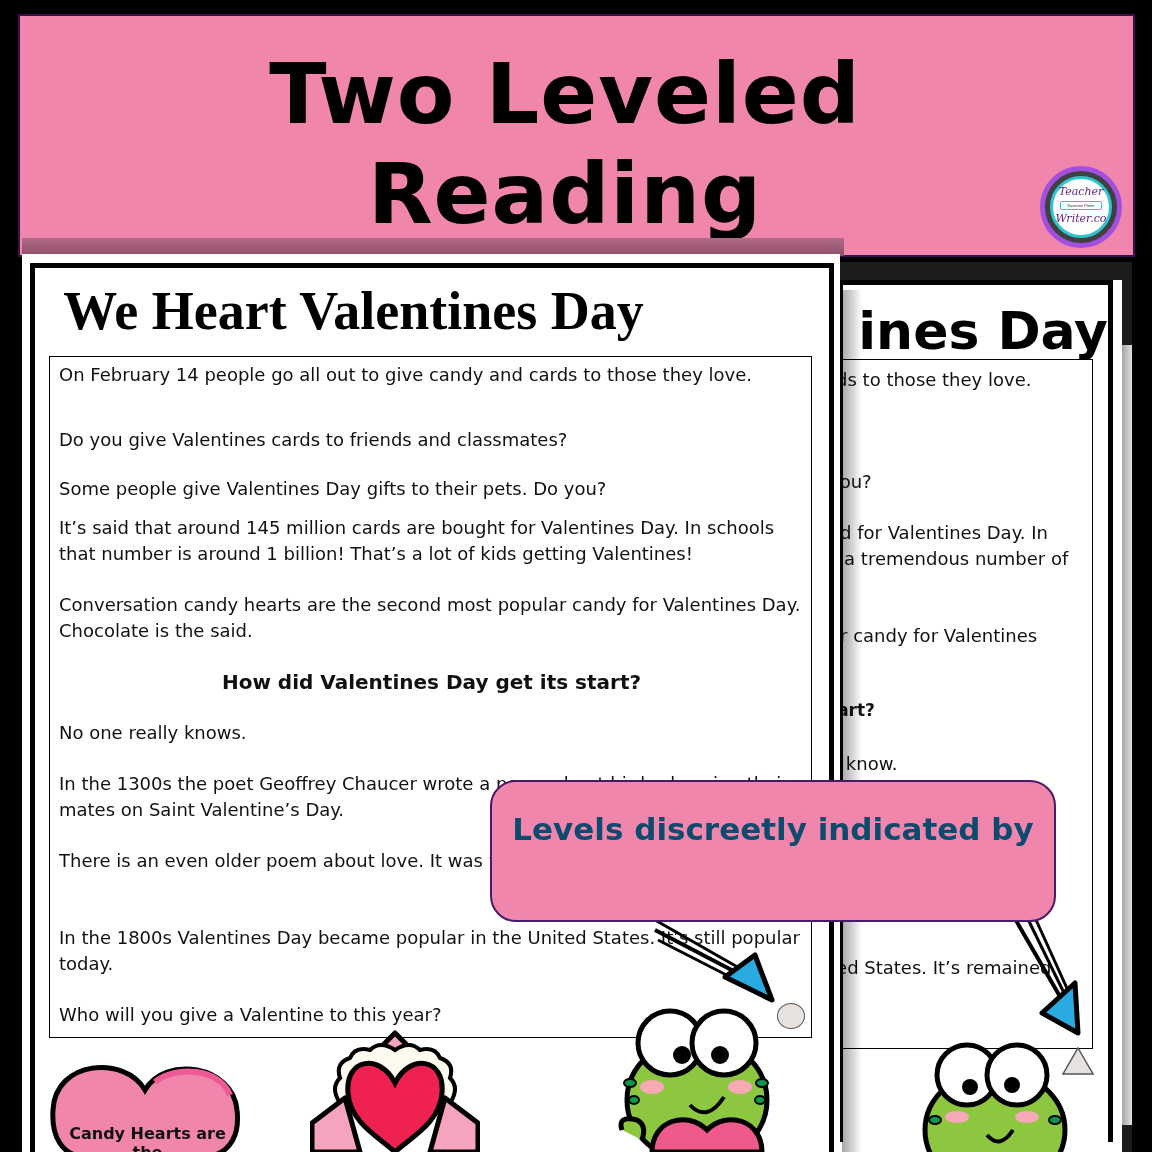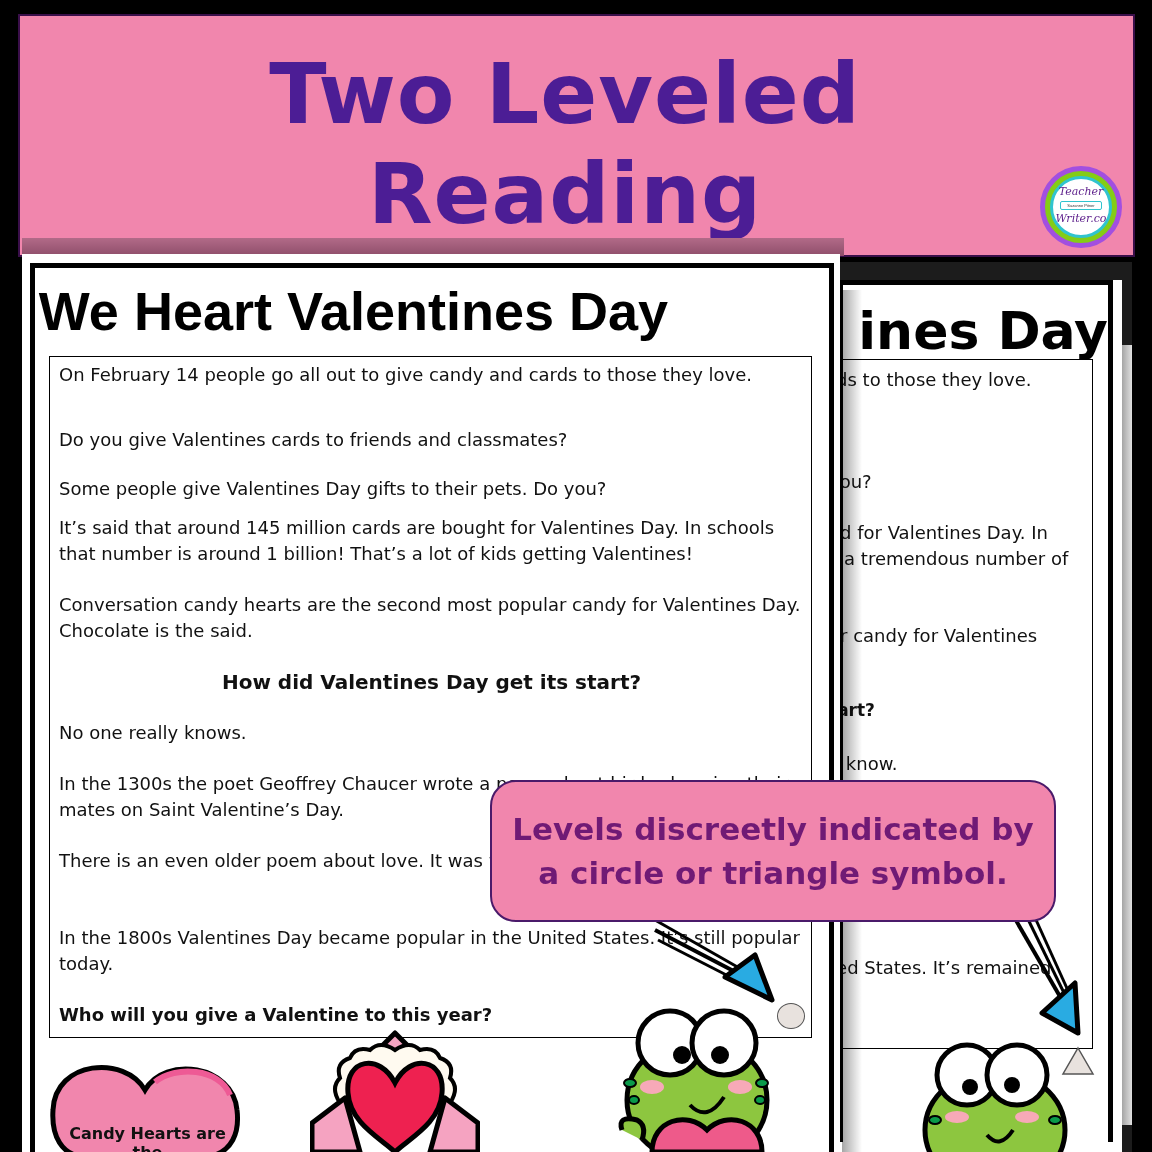--- a/index.html
+++ b/index.html
@@ -1,42 +1,42 @@
 <!DOCTYPE html>
 <html><head>
 <meta charset="utf-8">
 <style>
   html, body { margin:0; padding:0; }
   body { width:1152px; height:1152px; background:#000; position:relative; overflow:hidden; font-family:"Liberation Sans", sans-serif; }
   .banner { position:absolute; left:18px; top:14px; width:1117px; height:243px; background:#f186ad; border:2px solid #3a0f4a; box-sizing:border-box; }
-  .banner-title { position:absolute; left:0; top:28px; width:1030px; text-align:center; font-family:"DejaVu Sans", sans-serif; font-weight:bold; font-size:84px; line-height:100px; color:#4c1d95; letter-spacing:1px; padding-left:60px; box-sizing:border-box; }
-  .logo { position:absolute; left:1040px; top:166px; width:82px; height:82px; border-radius:50%; background:#84cc16; box-sizing:border-box; border:5px solid #a24fe0; }
+  .banner-title { position:absolute; left:0; top:28px; width:1030px; text-align:center; font-family:"DejaVu Sans", sans-serif; font-weight:bold; font-size:84px; line-height:100px; color:#000000; letter-spacing:1px; padding-left:60px; box-sizing:border-box; }
+  .logo { position:absolute; left:1040px; top:166px; width:82px; height:82px; border-radius:50%; background:#404040; box-sizing:border-box; border:5px solid #a24fe0; }
   .logo-inner { position:absolute; left:5px; top:5px; width:62px; height:62px; border-radius:50%; background:#fff; border:3px solid #30c4cf; box-sizing:border-box; text-align:center; font-family:"DejaVu Serif", serif; font-style:italic; color:#5b1d8a; font-size:11px; line-height:14px; padding-top:6px; }
   .logo-pencil { display:block; margin:2px auto; width:40px; height:7px; border:1px solid #30c4cf; border-radius:2px; font-size:4px; line-height:7px; color:#333; font-style:normal; font-family:"Liberation Sans", sans-serif; }
 
   
   .back-shadow { position:absolute; left:840px; top:262px; width:292px; height:890px; background:#1c1c1c; }
   .back-grey { position:absolute; left:1120px; top:345px; width:12px; height:780px; background:linear-gradient(90deg,#9a9a9a,#e0e0e0); }
   .back-page { position:absolute; left:830px; top:280px; width:292px; height:872px; background:#fff; }
   .back-frame { position:absolute; left:838px; top:280px; width:275px; height:862px; border:5px solid #000; box-sizing:border-box; border-bottom:none; overflow:hidden; }
   .back-title { position:absolute; left:-335px; top:16px; width:600px; text-align:right; font-family:"DejaVu Sans", sans-serif; font-weight:bold; font-size:52px; color:#000; white-space:nowrap; }
   .back-box { position:absolute; left:-30px; top:74px; width:280px; height:690px; border:1.5px solid #000; box-sizing:border-box; }
   .back-line { position:absolute; font-family:"DejaVu Sans", sans-serif; font-size:18px; color:#111; white-space:nowrap; }
   .back-shade { position:absolute; left:842px; top:290px; width:20px; height:862px; background:linear-gradient(90deg,rgba(0,0,0,0.35),rgba(0,0,0,0)); }
 
   
   .front-top-shadow { position:absolute; left:22px; top:238px; width:822px; height:18px; background:linear-gradient(180deg,#b26a88,#8e4e6a); }
   .front-page { position:absolute; left:22px; top:254px; width:818px; height:898px; background:#fff; }
   .front-frame { position:absolute; left:30px; top:263px; width:804px; height:889px; border:5px solid #000; border-bottom:none; box-sizing:border-box; }
-  .front-title { position:absolute; left:30px; top:280px; width:647px; text-align:center; font-family:Liberation Sans, sans-serif; font-weight:bold; font-size:54px; color:#000; }
+  .front-title { position:absolute; left:30px; top:280px; width:647px; text-align:center; font-family:Liberation Serif, serif; font-weight:bold; font-size:54px; color:#000; }
   .text-box { position:absolute; left:49px; top:356px; width:763px; height:682px; border:1.5px solid #000; box-sizing:border-box; }
   .para { position:absolute; left:59px; width:745px; font-family:"DejaVu Sans", sans-serif; font-size:18px; line-height:26px; color:#111; }
   .para.bold { font-weight:bold; text-align:center; font-size:20px; }
 
-  .callout { position:absolute; left:490px; top:780px; width:566px; height:142px; background:#f186ad; border:2px solid #4a1a6a; border-radius:26px; box-sizing:border-box; text-align:center; font-family:"DejaVu Sans", sans-serif; font-weight:bold; font-size:31px; line-height:44px; color:#701a75; padding-top:25px; }
+  .callout { position:absolute; left:490px; top:780px; width:566px; height:142px; background:#f186ad; border:2px solid #4a1a6a; border-radius:26px; box-sizing:border-box; text-align:center; font-family:"DejaVu Sans", sans-serif; font-weight:bold; font-size:31px; line-height:44px; color:#0c4a6e; padding-top:25px; }
 
   .level-circle { position:absolute; left:777px; top:1003px; width:28px; height:26px; border-radius:50%; background:#e8e2de; border:1.5px solid #555; box-sizing:border-box; }
   svg.abs { position:absolute; }
 </style>
 </head>
 <body>
 
 <div class="banner">
   <div class="banner-title">
     <div>Two Leveled Reading</div>
@@ -102,34 +102,33 @@
 <div class="para" style="top:362px;">On February 14 people go all out to give candy and cards to those they love.</div>
 <div class="para" style="top:413px;margin-top:14px;">Do you give Valentines cards to friends and classmates?</div>
 <div class="para" style="top:464px;margin-top:12px;">Some people give Valentines Day gifts to their pets. Do you?</div>
 <div class="para" style="top:515px;">It’s said that around 145 million cards are bought for Valentines Day. In schools that number is around 1 billion! That’s a lot of kids getting Valentines!</div>
 <div class="para" style="top:592px;">Conversation candy hearts are the second most popular candy for Valentines Day. Chocolate is the said.</div>
 <div class="para bold" style="top:669px;">How did Valentines Day get its start?</div>
 <div class="para" style="top:720px;">No one really knows.</div>
 <div class="para" style="top:771px;">In the 1300s the poet Geoffrey Chaucer wrote a poem about birds choosing their mates on Saint Valentine’s Day.</div>
 <div class="para" style="top:848px;">There is an even older poem about love. It was written in Sumeria.</div>
 <div class="para" style="top:925px;">In the 1800s Valentines Day became popular in the United States. It’s still popular today.</div>
-<div class="para" style="top:1002px;font-weight:bold;">Who will you give a Valentine to this year?</div>
+<div class="para" style="top:1002px;">Who will you give a Valentine to this year?</div>
 
 <div class="level-circle"></div>
 
 <svg class="abs" style="left:650px;top:915px;" width="130" height="95">
   <line x1="5" y1="15" x2="95" y2="62" stroke="#000" stroke-width="4"></line>
   <line x1="8" y1="25" x2="92" y2="68" stroke="#000" stroke-width="3"></line>
   <line x1="5" y1="5" x2="98" y2="58" stroke="#000" stroke-width="3"></line>
   <polygon points="75,62 105,40 122,85" fill="#29abe2" stroke="#000" stroke-width="5" stroke-linejoin="round"></polygon>
 </svg>
 
 <div class="callout">
   <div>Levels discreetly indicated by</div>
-  <div>a circle or triangle symbol.</div>
 </div>
 
 <svg class="abs" style="left:45px;top:1060px;" width="200" height="92">
   <path d="M100 30 C80 -5 10 0 8 50 C6 80 20 92 30 95 L170 95 C185 90 195 75 192 50 C188 5 120 -5 100 30 Z" fill="#f186ad" stroke="#000" stroke-width="5"></path>
   <path d="M110 22 C130 5 175 8 185 35" fill="none" stroke="#ee5a95" stroke-width="6"></path>
 </svg>
 <div style="position:absolute;left:60px;top:1124px;width:175px;text-align:center;font-family:'DejaVu Sans',sans-serif;font-weight:bold;font-size:16px;color:#111;">Candy Hearts are the</div>
 
 <svg class="abs" style="left:310px;top:1028px;" width="170" height="124">
   <path d="M85 5 L110 30 L60 30 Z" fill="#f5a3c1" stroke="#000" stroke-width="5" stroke-linejoin="round"></path>

